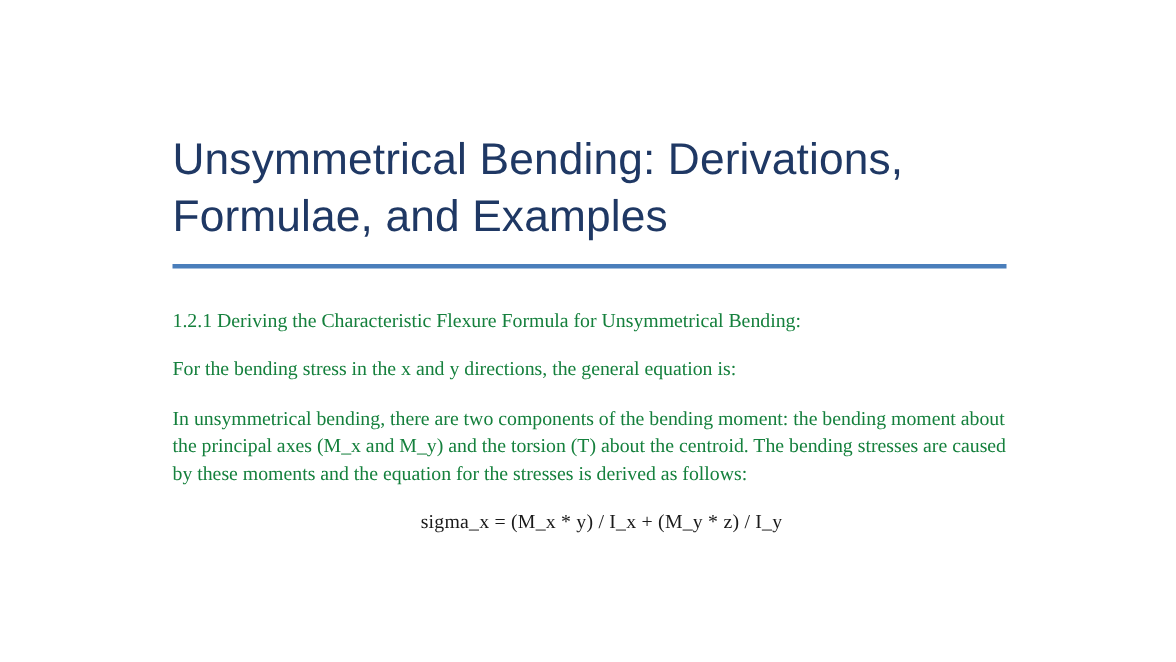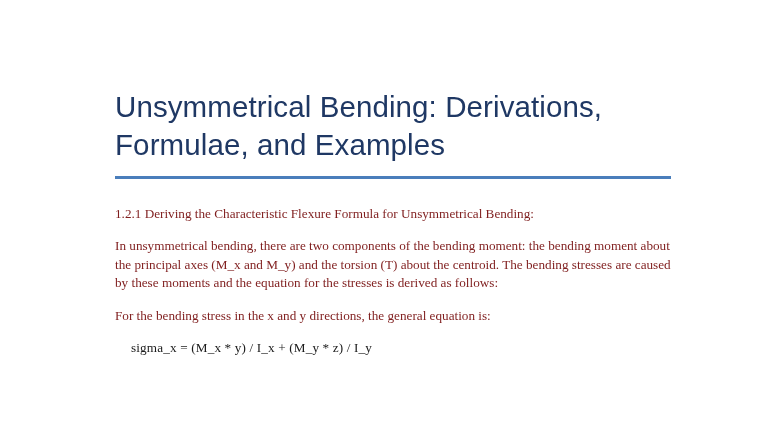--- a/index.html
+++ b/index.html
@@ -53,56 +53,57 @@
 
   .body-block {
     margin-top: 26px;
   }
 
   p.para {
     margin: 0 0 0 0;
     font-family: "Liberation Serif", "DejaVu Serif", serif;
     font-size: 13.2px;
     line-height: 18.4px;
-    color: #7f1d1d;
+    color: #15803d;
     text-align: left;
   }
 
   p.para + p.para {
     margin-top: 14px;
   }
 
   p.formula {
     margin-top: 14px;
     margin-left: 16px;
     font-family: "Liberation Serif", "DejaVu Serif", serif;
     font-size: 13.2px;
     line-height: 18.4px;
     color: #1a1a1a;
     letter-spacing: 0.15px;
+    text-align: center;
   }
 </style>
 </head>
 <body>
 
 <div class="page">
 
   <div class="content">
 
     <h1 class="doc-title">Unsymmetrical Bending: Derivations,
 Formulae, and Examples</h1>
 
     <div class="title-rule"></div>
 
     <div class="body-block">
 
       <p class="para">1.2.1 Deriving the Characteristic Flexure Formula for Unsymmetrical Bending:</p>
 
+      <p class="para">For the bending stress in the x and y directions, the general equation is:</p>
+
       <p class="para">In unsymmetrical bending, there are two components of the bending moment: the bending moment about the principal axes (M_x and M_y) and the torsion (T) about the centroid. The bending stresses are caused by these moments and the equation for the stresses is derived as follows:</p>
-
-      <p class="para">For the bending stress in the x and y directions, the general equation is:</p>
 
       <p class="formula">sigma_x = (M_x * y) / I_x + (M_y * z) / I_y</p>
 
 
     </div>
   </div>
 </div>
 
 </body></html>

